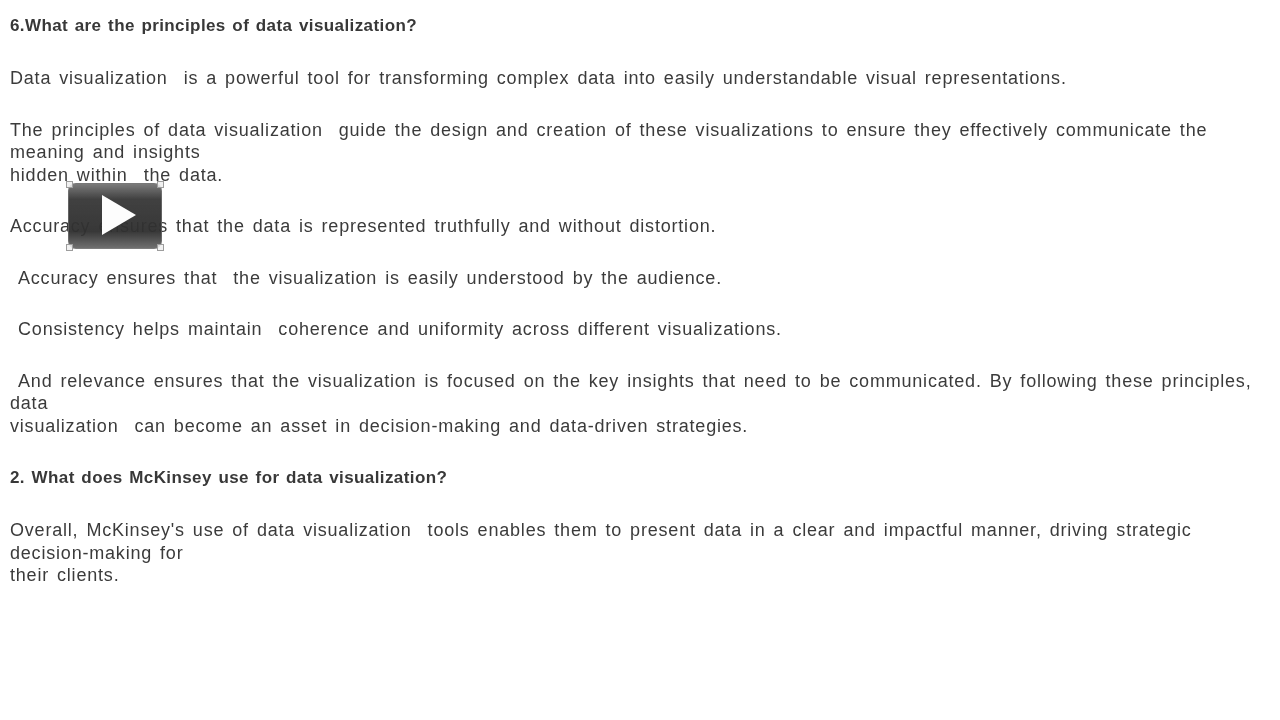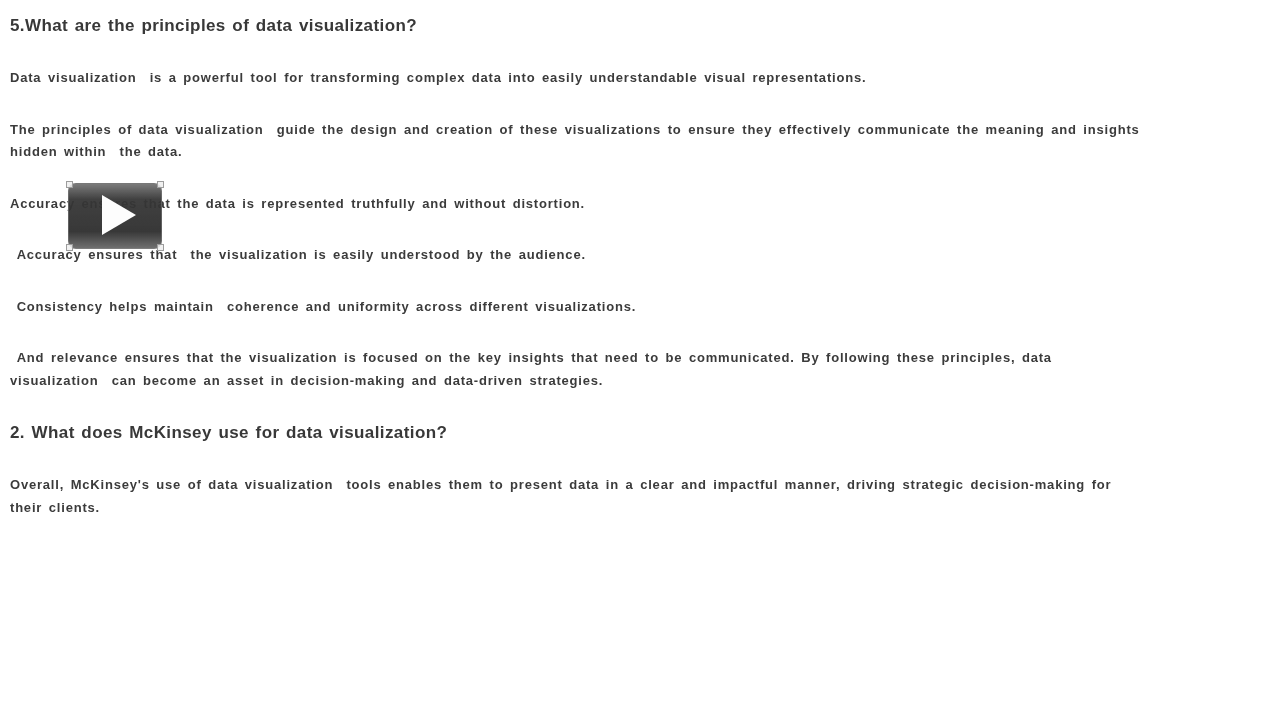--- a/index.html
+++ b/index.html
@@ -19,28 +19,27 @@
     font-weight: bold;
     color: #383838;
     letter-spacing: 0.4px;
     word-spacing: 1.5px;
     line-height: 24px;
     margin: 22px 0;
     white-space: pre-wrap;
   }
   h2.q-heading:first-child { margin-top: 0; }
   p.body-para {
-    font-size: 13px;
+    font-size: 18px;
     color: #3b3b3b;
     letter-spacing: 0.8px;
     word-spacing: 2.2px;
     line-height: 22.5px;
     margin: 29px 0;
     white-space: pre-wrap;
-    font-weight: bold;
   }
   .play-overlay {
     position: absolute;
     left: 68px; top: 183px;
     width: 94px; height: 66px;
     border-radius: 8px;
     background: linear-gradient(180deg,
       rgba(72,72,72,0.72) 0%,
       rgba(54,54,54,0.95) 24%,
       rgba(48,48,48,0.96) 74%,
@@ -71,21 +70,21 @@
   .handle.nw { left: -3px; top: -3px; }
   .handle.ne { right: -3px; top: -3px; }
   .handle.sw { left: -3px; bottom: -3px; }
   .handle.se { right: -3px; bottom: -3px; }
 </style>
 </head>
 <body>
 
 <main>
 
-  <h2 class="q-heading">5.What are the principles of data visualization?</h2>
+  <h2 class="q-heading">6.What are the principles of data visualization?</h2>
 
   <p class="body-para">Data visualization  is a powerful tool for transforming complex data into easily understandable visual representations.</p>
 
   <p class="body-para">The principles of data visualization  guide the design and creation of these visualizations to ensure they effectively communicate the meaning and insights
 hidden within  the data.</p>
 
 
   <p class="body-para">Accuracy ensures that the data is represented truthfully and without distortion.</p>
 
   <p class="body-para"> Accuracy ensures that  the visualization is easily understood by the audience.</p>

